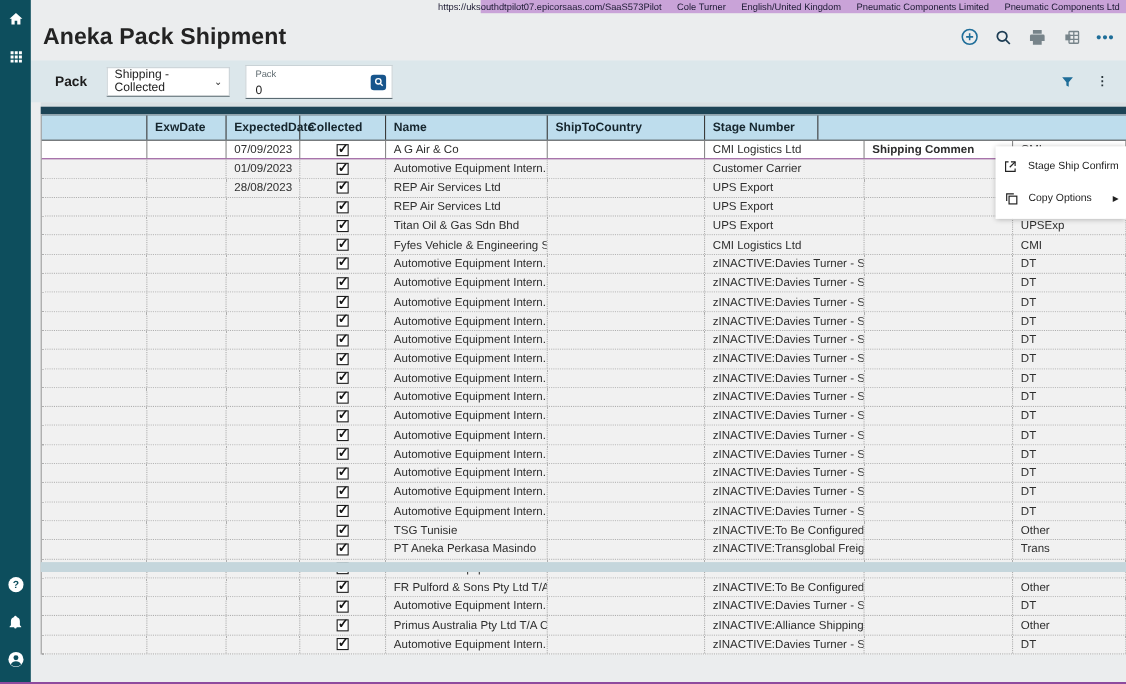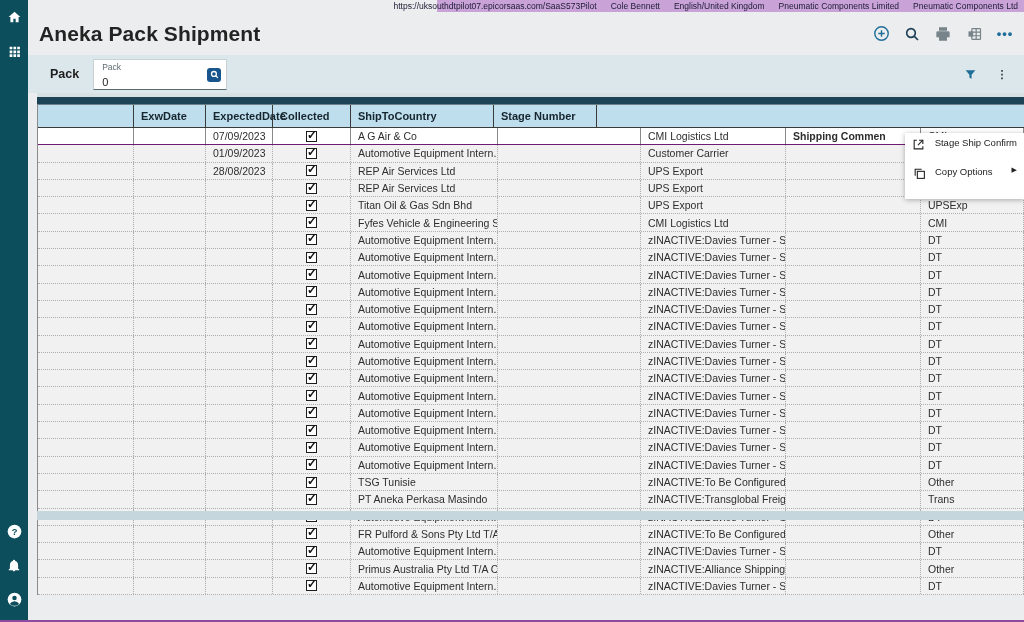--- a/index.html
+++ b/index.html
@@ -60,21 +60,21 @@
   .grow.selected .gcell { border-right:1px solid #8a8a8a; }
   .gcell.center { justify-content:center; padding-left:0; }
   .cb { width:11px; height:11px; border:1.6px solid #1d1d1d; position:relative; background:#fff; cursor:pointer; }
   .cb::after { content:"\2713"; position:absolute; left:0px; top:-4px; font-size:12px; font-weight:700; color:#111; }
 
   .hscroll { position:absolute; left:9px; right:0; top:511px; height:9px; background:#c5d6dc; cursor:pointer; }
 
   
   .ctx-menu { position:absolute; right:0; top:133px; width:119px; background:#fff; z-index:40;
               box-shadow:0 1px 5px rgba(0,0,0,0.3); padding:4px 0; }
-  .ctx-item { height:29px; display:flex; align-items:flex-start; padding:0 7px; cursor:pointer; }
+  .ctx-item { height:29px; display:flex; align-items:center; padding:0 7px; cursor:pointer; }
   .ctx-item .ci-icon { width:14px; height:14px; margin-right:9px; display:flex; align-items:center; justify-content:center; }
   .ctx-item .ci-label { font-size:9.5px; color:#222; white-space:nowrap; }
   .ctx-item .ci-caret { margin-left:auto; font-size:7px; color:#222; }
 
   .bottom-line { position:absolute; left:0; bottom:0; width:1024px; height:2px; background:#8e4a9e; z-index:50; }
 </style>
 </head>
 <body>
 
 <div class="app">
@@ -112,21 +112,21 @@
             <path d="M4.5 19.2a8.5 8.5 0 0 1 15 0 11 11 0 0 1-15 0z" fill="#0d4e5d"></path>
           </svg>
       </div>
     </div>
   </div>
 
   <div class="main">
 
     <div class="purple-bar">
       <span>https://uksouthdtpilot07.epicorsaas.com/SaaS573Pilot</span>
-      <span>Cole Bennett</span>
+      <span>Cole Turner</span>
       <span>English/United Kingdom</span>
       <span>Pneumatic Components Limited</span>
       <span>Pneumatic Components Ltd</span>
     </div>
 
     <div class="page-header">
       <div class="page-title">Aneka Pack Shipment</div>
       <div class="header-actions">
         <div class="ha-btn">
           <svg width="17" height="17" viewBox="0 0 24 24" fill="none" stroke="#1f6e99" stroke-width="2">
@@ -153,20 +153,24 @@
             </svg>
         </div>
         <div class="ha-btn">
           <span class="dots">•••</span>
         </div>
       </div>
     </div>
 
     <div class="toolbar">
       <span class="pack-label">Pack</span>
+      <div class="view-select">
+        <span>Shipping - Collected</span>
+        <span class="chev">⌄</span>
+      </div>
       <div class="pack-field">
         <span class="flabel">Pack</span>
         <span class="fvalue">0</span>
         <span class="lookup-btn">
           <svg width="9" height="9" viewBox="0 0 24 24" fill="none" stroke="#fff" stroke-width="3.4">
               <circle cx="10.5" cy="10.5" r="6.5"></circle>
               <path d="M15.5 15.5L21 21"></path>
             </svg>
         </span>
       </div>
@@ -184,20 +188,21 @@
 
     <div class="grid-wrap">
       <div class="grid-topgap"></div>
       <div class="grid-darkbar"></div>
       <div class="grid-table">
         <div class="ghead" id="grid-head">
             <div class="gcell" style="width: 96px;"></div>
             <div class="gcell" style="width: 72px;">ExwDate</div>
             <div class="gcell" style="width: 67px;">ExpectedDate</div>
             <div class="gcell" style="width: 78px;">Collected</div>
+            <div class="gcell" style="width: 147px;">Name</div>
             <div class="gcell" style="width: 143px;">ShipToCountry</div>
             <div class="gcell" style="width: 103px;">Stage Number</div>
           </div>
         <div id="grid-body">
             <div class="grow selected">
               <div class="gcell" style="width: 96px;"></div>
               <div class="gcell" style="width: 72px;"></div>
               <div class="gcell" style="width: 67px;">07/09/2023</div>
               <div class="gcell center" style="width: 78px;">
                 <span class="cb"></span>

